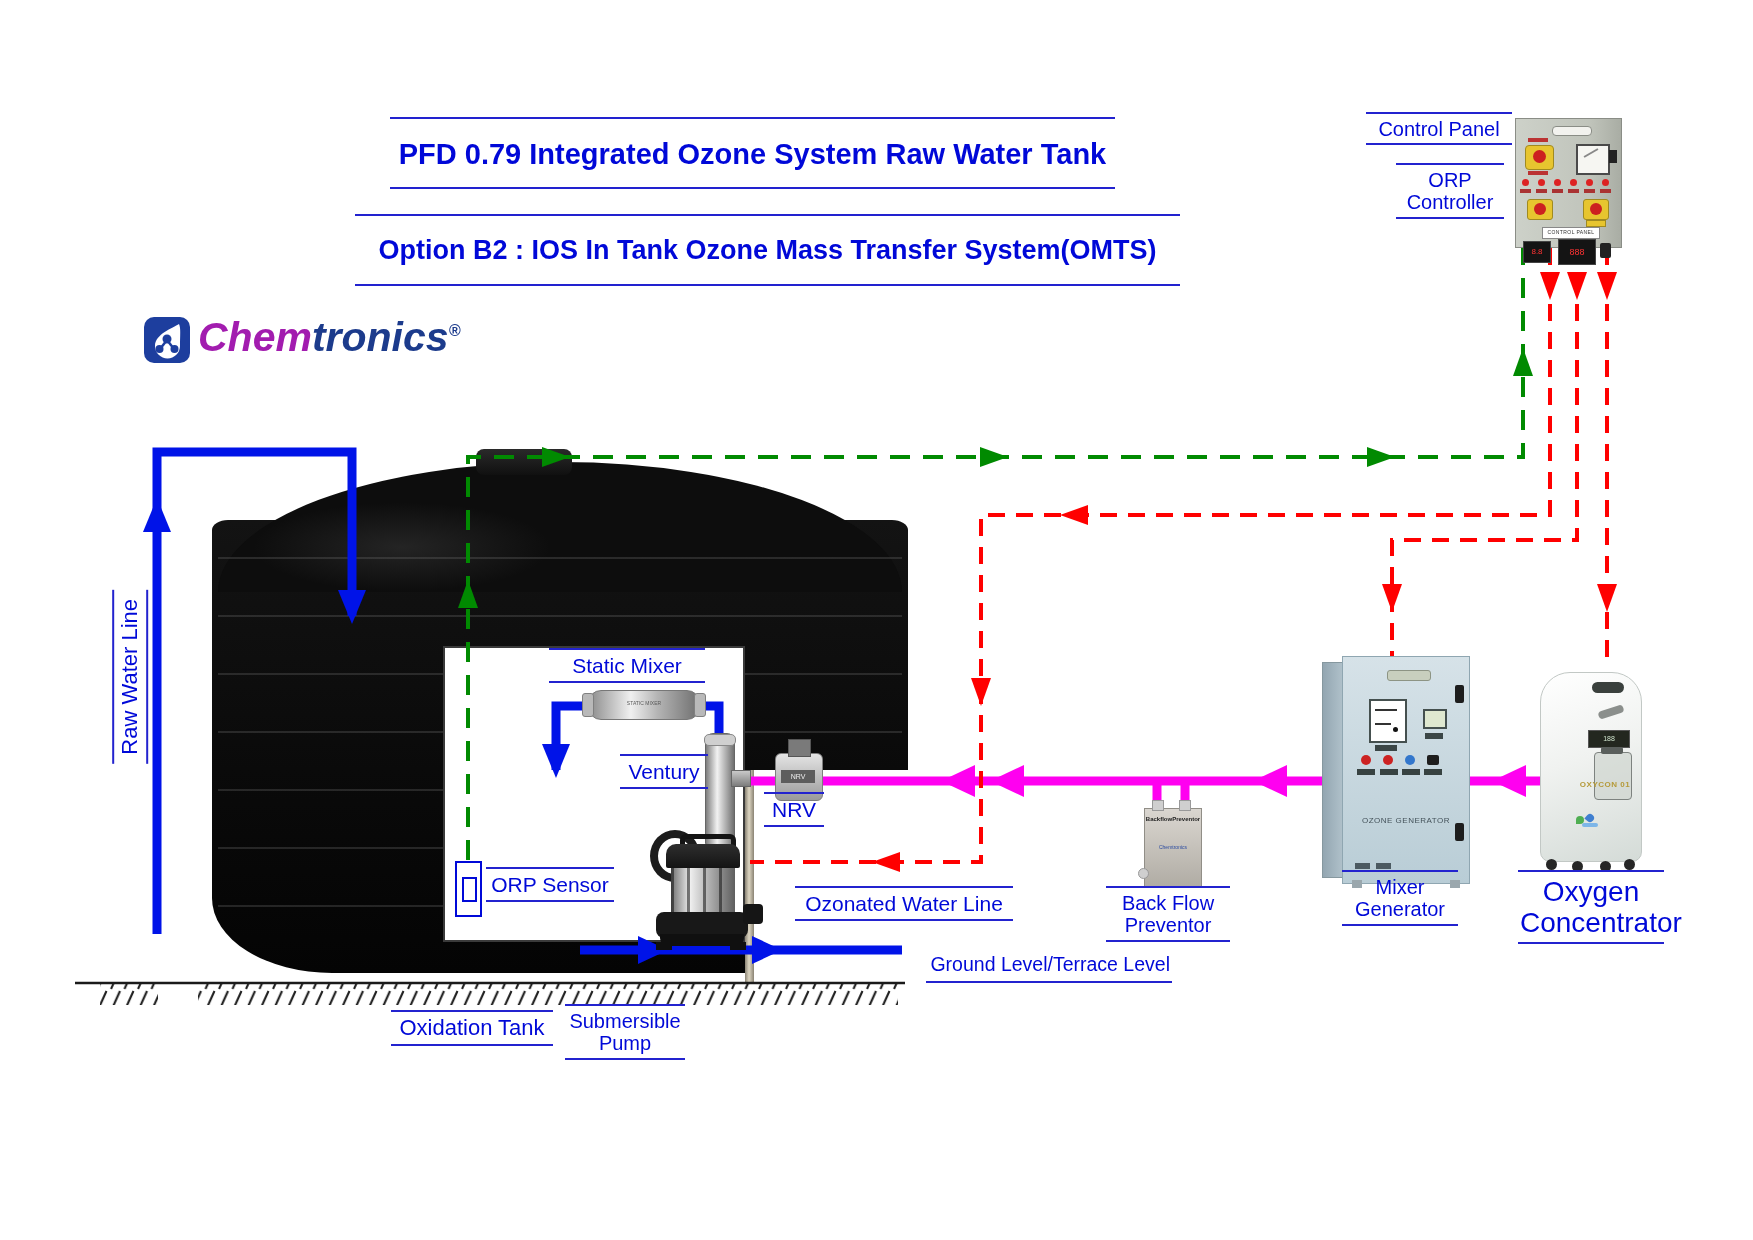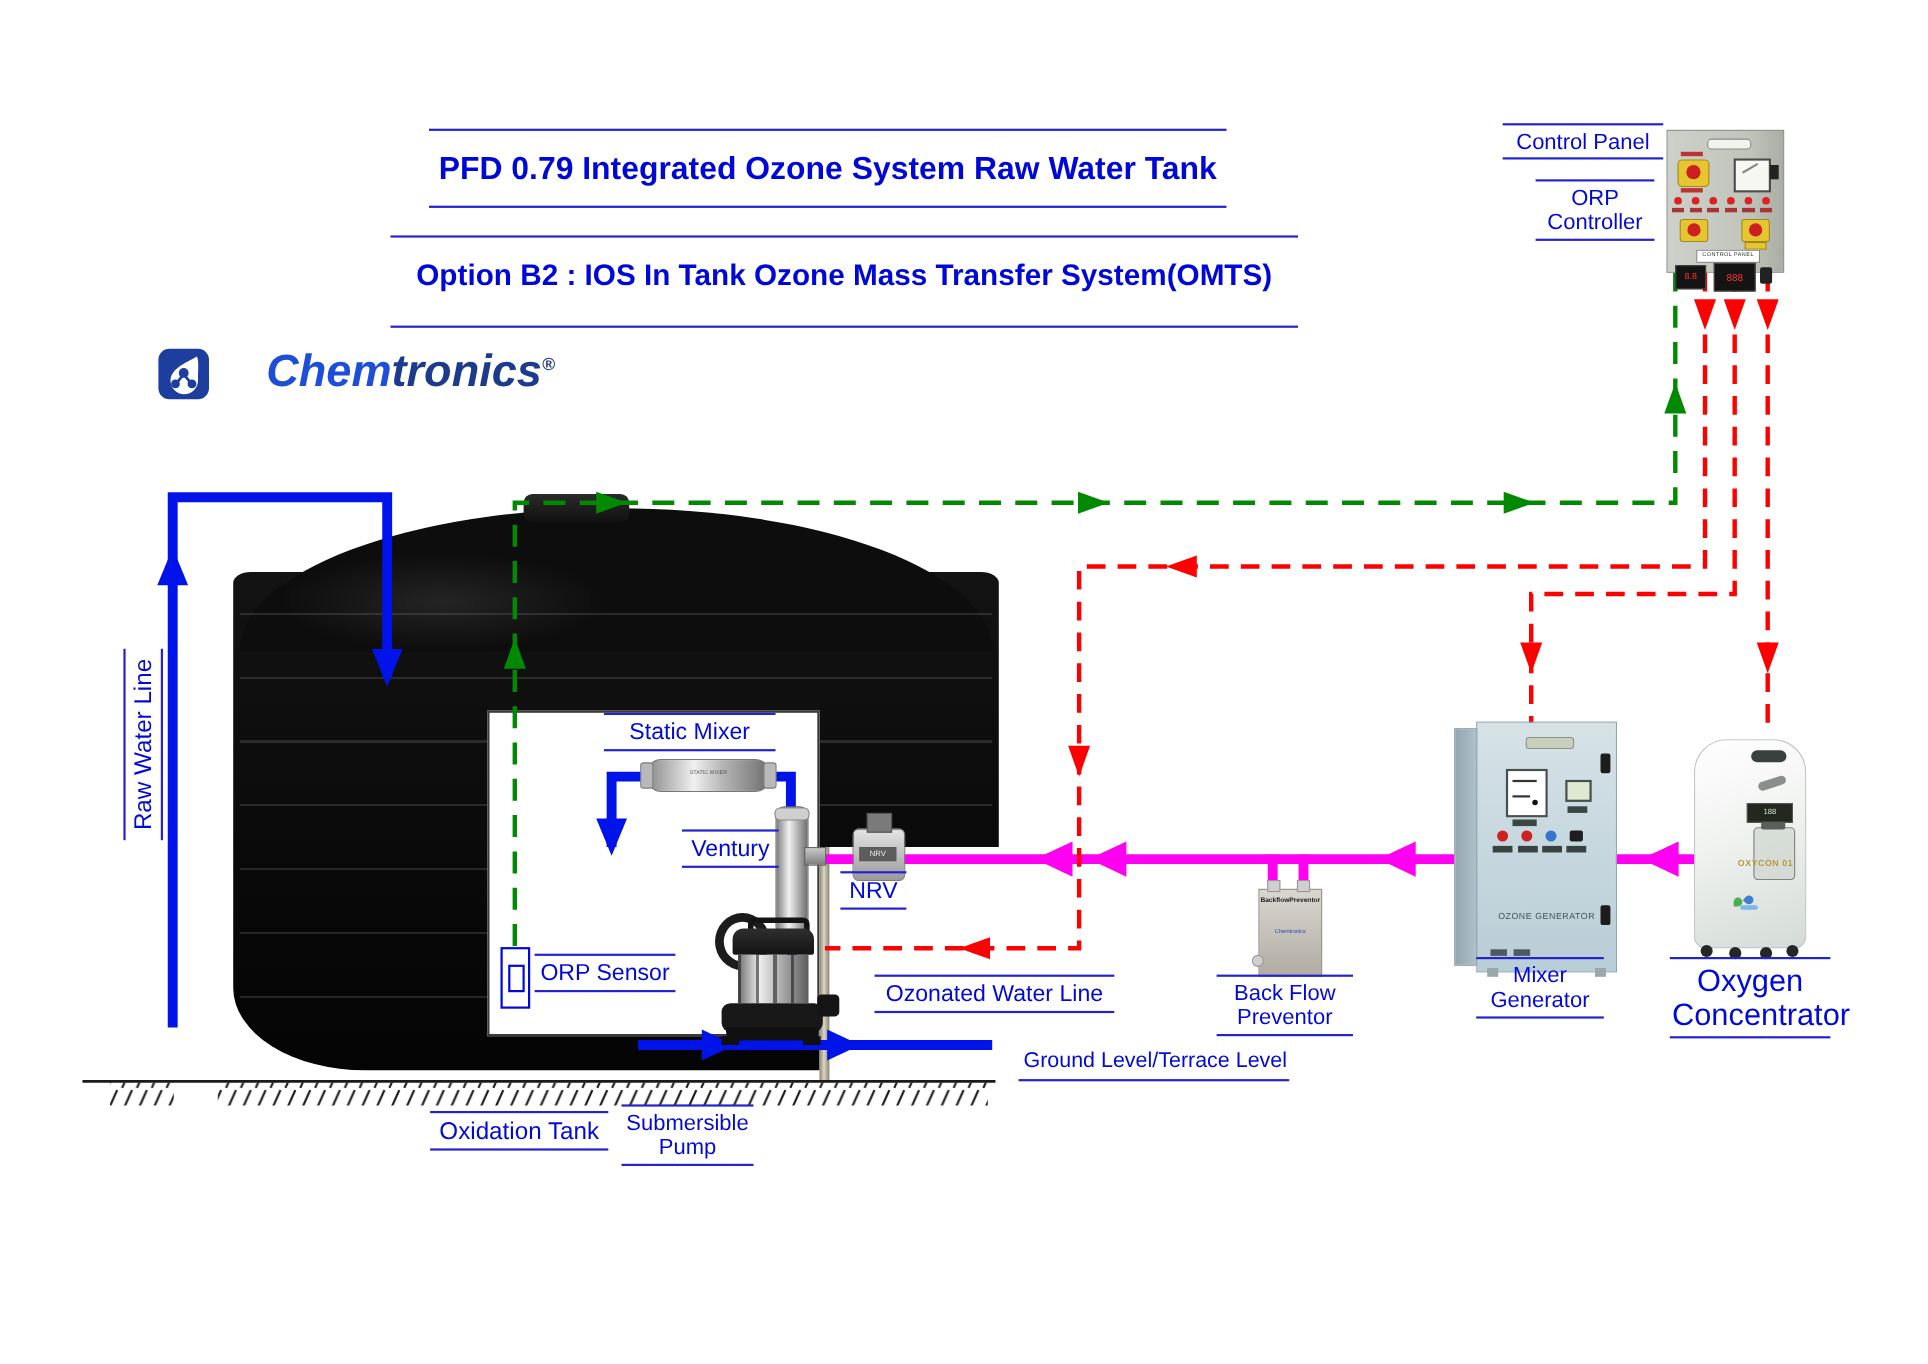--- a/index.html
+++ b/index.html
@@ -171,21 +171,21 @@
       <div class="abs" style="left:80px;top:52px;width:20px;height:16px;background:#dfe8d0;border:2px solid #45504f;"></div>
       <div class="abs" style="left:82px;top:76px;width:18px;height:6px;background:#3b4646;"></div>
       <div class="abs" style="left:18px;top:98px;width:10px;height:10px;background:#cc2222;border-radius:50%;"></div>
       <div class="abs" style="left:40px;top:98px;width:10px;height:10px;background:#cc2222;border-radius:50%;"></div>
       <div class="abs" style="left:62px;top:98px;width:10px;height:10px;background:#3377cc;border-radius:50%;"></div>
       <div class="abs" style="left:84px;top:98px;width:12px;height:10px;background:#1e1e1e;border-radius:2px;"></div>
       <div class="abs" style="left:14px;top:112px;width:18px;height:6px;background:#374241;"></div>
       <div class="abs" style="left:37px;top:112px;width:18px;height:6px;background:#374241;"></div>
       <div class="abs" style="left:59px;top:112px;width:18px;height:6px;background:#374241;"></div>
       <div class="abs" style="left:81px;top:112px;width:18px;height:6px;background:#374241;"></div>
-      <div class="tinytxt" style="top:160px;font-size:8px;letter-spacing:.5px;color:#44525a;margin-top:12px;">OZONE GENERATOR</div>
+      <div class="tinytxt" style="top:160px;font-size:8px;letter-spacing:.5px;color:#44525a;">OZONE GENERATOR</div>
       <div class="abs" style="right:5px;top:28px;width:9px;height:18px;background:#1d1d1d;border-radius:2px;"></div>
       <div class="abs" style="right:5px;bottom:42px;width:9px;height:18px;background:#1d1d1d;border-radius:2px;"></div>
       <div class="abs" style="left:12px;bottom:14px;width:15px;height:6px;background:#4c5a61;"></div>
       <div class="abs" style="left:33px;bottom:14px;width:15px;height:6px;background:#4c5a61;"></div>
     </div>
     <div class="abs" style="left:30px;bottom:-6px;width:10px;height:8px;background:#9aa7ad;"></div>
     <div class="abs" style="right:8px;bottom:-6px;width:10px;height:8px;background:#9aa7ad;"></div>
   </div>
 
   <div class="abs" style="left:1540px;top:672px;width:100px;height:198px;">
@@ -237,36 +237,36 @@
     <div class="abs" style="left:70px;top:101px;width:18px;height:5px;background:#e7c52f;border:1px solid #a08a20;"></div>
     <div class="abs" style="left:26px;top:88px;width:56px;height:10px;background:#fff;border:1px solid #888;font-size:5px;color:#333;text-align:center;line-height:9px;letter-spacing:.4px;top:108px;">CONTROL PANEL</div>
     <div class="abs" style="left:7px;top:122px;width:26px;height:20px;background:#141414;border:1px solid #444;color:#f33;font-size:8px;line-height:20px;text-align:center;">8.8</div>
     <div class="abs" style="left:42px;top:120px;width:36px;height:24px;background:#141414;border:1px solid #444;color:#f33;font-size:9px;line-height:24px;text-align:center;">888</div>
     <div class="abs" style="left:84px;top:124px;width:11px;height:15px;background:#222;border-radius:2px;"></div>
   </div>
 
   <div class="title-tag" style="left:390px;top:117px;width:725px;font-size:29px;padding:19px 0 16px;">
     <span>PFD 0.79 Integrated Ozone System Raw Water Tank</span>
   </div>
-  <div class="title-tag" style="left:355px;top:214px;width:825px;font-size:27px;padding:19px 0 30px;">
+  <div class="title-tag" style="left:355px;top:214px;width:825px;font-size:27px;padding:19px 0 18px;">
     <span>Option B2 : IOS In Tank Ozone Mass Transfer System(OMTS)</span>
   </div>
 
   <div class="abs" style="left:143px;top:314px;width:360px;height:52px;">
     <svg width="48" height="48" viewBox="0 0 48 48" style="position:absolute;left:0;top:2px;">
       <rect x="1" y="1" width="46" height="46" rx="10" fill="#1d3e9e"></rect>
       <path d="M36,8 C30,12 12,18 12,30 a12.5,12.5 0 0 0 25,0 C37,20 38,12 36,8 Z" fill="#ffffff"></path>
       <line x1="24" y1="24" x2="17" y2="33" stroke="#1d3e9e" stroke-width="2.5"></line>
       <line x1="24" y1="24" x2="31" y2="33" stroke="#1d3e9e" stroke-width="2.5"></line>
       <circle cx="24" cy="23" r="4.5" fill="#1d3e9e"></circle>
       <circle cx="16.5" cy="33" r="4" fill="#1d3e9e"></circle>
       <circle cx="31.5" cy="33" r="4" fill="#1d3e9e"></circle>
     </svg>
     <div class="abs" style="left:55px;top:0;font-style:italic;font-weight:bold;font-size:41px;letter-spacing:0px;">
-      <span style="color:#1d4ed8;margin-left:44px;">Chem</span><span style="color:#1c3b8c;">tronics</span><sup style="color:#1c3b8c;font-size:16px;">®</sup>
+      <span style="color:#a21caf;">Chem</span><span style="color:#1c3b8c;">tronics</span><sup style="color:#1c3b8c;font-size:16px;">®</sup>
     </div>
   </div>
 
   <div class="tag" style="left:1366px;top:112px;width:142px;font-size:20px;">
     <span>Control Panel</span>
   </div>
   <div class="tag" style="left:1396px;top:163px;width:104px;font-size:20px;">
     <span>ORP</span>
     <span>Controller</span>
   </div>

